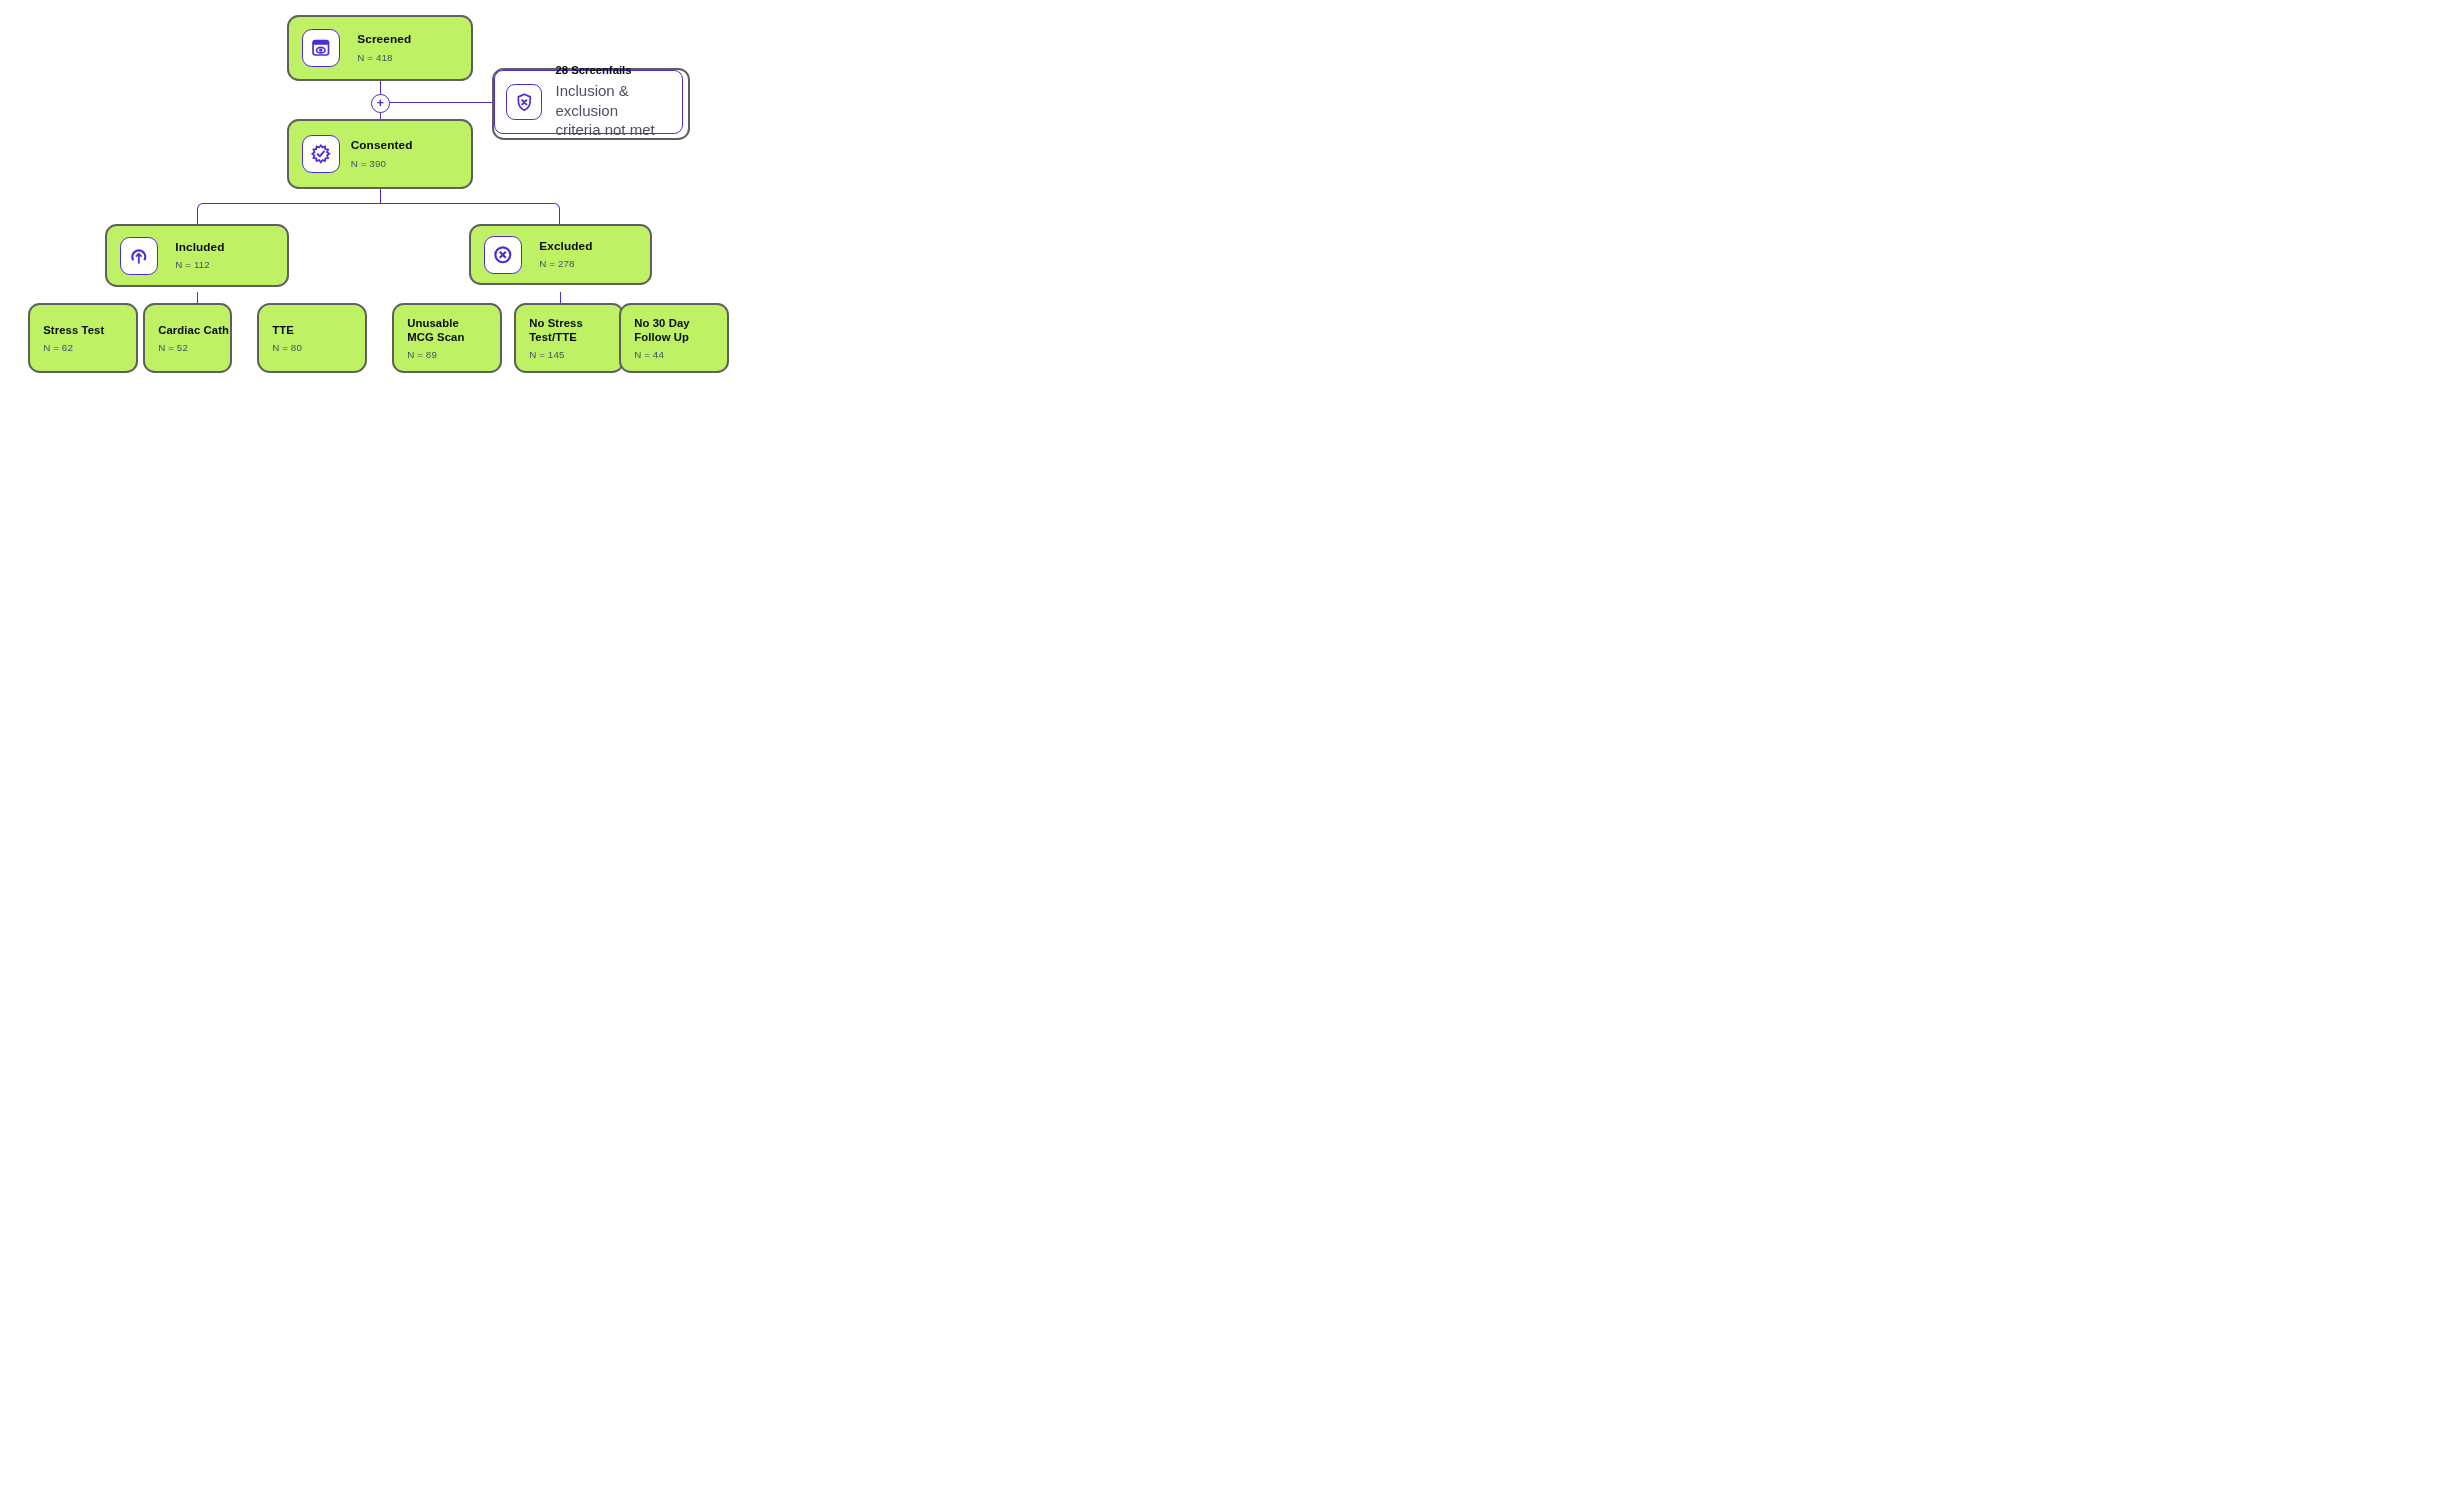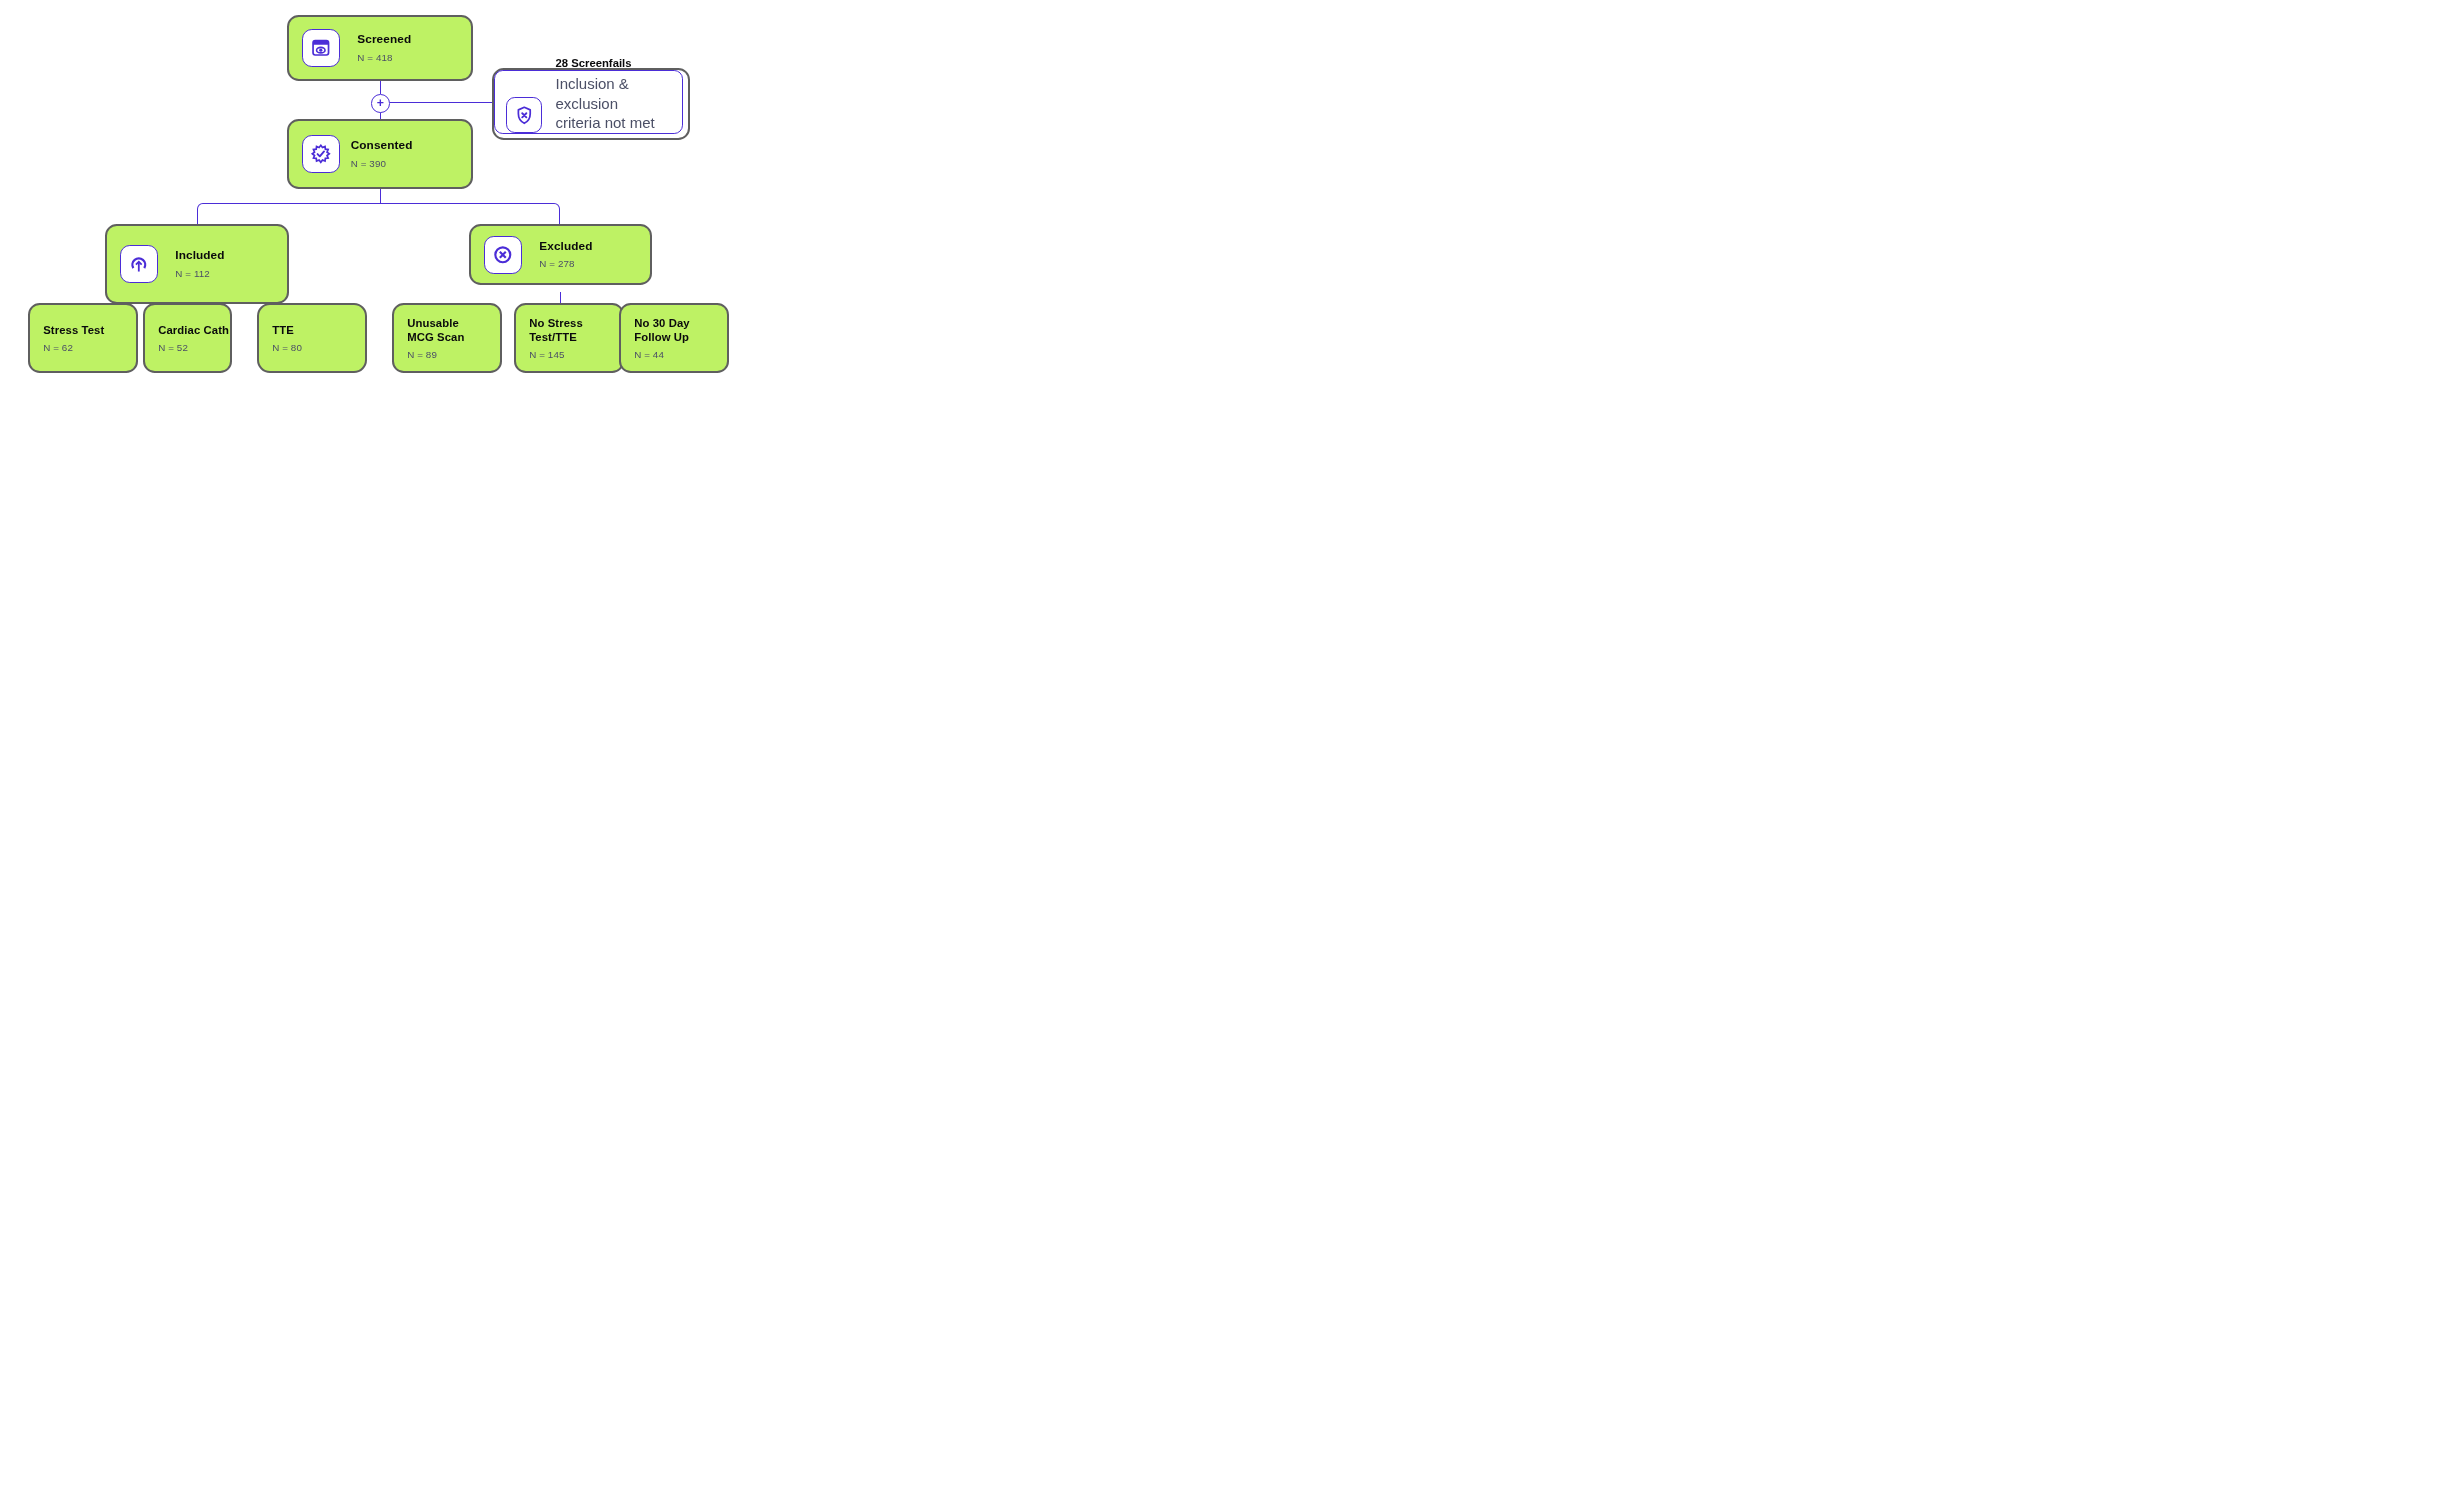--- a/index.html
+++ b/index.html
@@ -37,21 +37,21 @@
   .leaf .node-count{font-size:9.8px;}
 
   
   .shadow-box{
     position:absolute;background:#fff;border:2.9px solid var(--box-border);
     border-radius:11.8px;z-index:2;
   }
   .purple-box{
     position:absolute;top:0;left:0;right:4.9px;bottom:3.9px;background:#fff;
     border:1px solid var(--accent);border-radius:8.8px;
-    display:flex;align-items:flex-end;padding-left:10.8px;gap:13.7px;
+    display:flex;align-items:center;padding-left:10.8px;gap:13.7px;
   }
   .purple-box .icon-chip{width:36px;height:36px;border-radius:8.8px;}
   .sf-title{font-size:11.3px;font-weight:bold;color:var(--title);line-height:1.2;margin-bottom:3.4px;}
   .sf-desc{font-size:15px;color:var(--count);line-height:1.32;white-space:pre-line;}
 
   
   .vline{position:absolute;width:1px;background:var(--accent);z-index:1;}
   .hline{position:absolute;height:1.2px;background:var(--accent);z-index:1;}
   .branch{
     position:absolute;z-index:1;
@@ -120,21 +120,21 @@
         <polygon points="12,2.6 13.86,5.05 16.7,3.86 17.09,6.91 20.14,7.3 18.95,10.14 21.4,12 18.95,13.86 20.14,16.7 17.09,17.09 16.7,20.14 13.86,18.95 12,21.4 10.14,18.95 7.3,20.14 6.91,17.09 3.86,16.7 5.05,13.86 2.6,12 5.05,10.14 3.86,7.3 6.91,6.91 7.3,3.86 10.14,5.05" stroke-width="1.9"></polygon>
         <path d="M8.4 12.3 L10.9 14.8 L15.6 9.4" stroke-width="2.1" stroke-linecap="round" stroke-linejoin="round"></path>
       </svg>
     </div>
     <div class="text-col">
       <div class="node-title">Consented</div>
       <div class="node-count">N = 390</div>
     </div>
   </div>
 
-  <div class="node node-iconic" style="left:105px;top:224px;width:184px;height:80px;">
+  <div class="node node-iconic" style="left:105px;top:224px;width:184px;height:63px;">
     <div class="icon-chip">
       <svg width="21.6" height="21.6" viewBox="0 0 24 24" fill="none" stroke="currentColor">
         <path d="M5.9 16.8 A7.1 7.1 0 1 1 18.1 16.8" stroke-width="2.5"></path>
         <path d="M12 20.6 V9.9" stroke-width="2"></path>
         <path d="M8.8 13 L12 9.7 L15.2 13" stroke-width="2"></path>
       </svg>
     </div>
     <div class="text-col">
       <div class="node-title">Included</div>
       <div class="node-count">N = 112</div>

